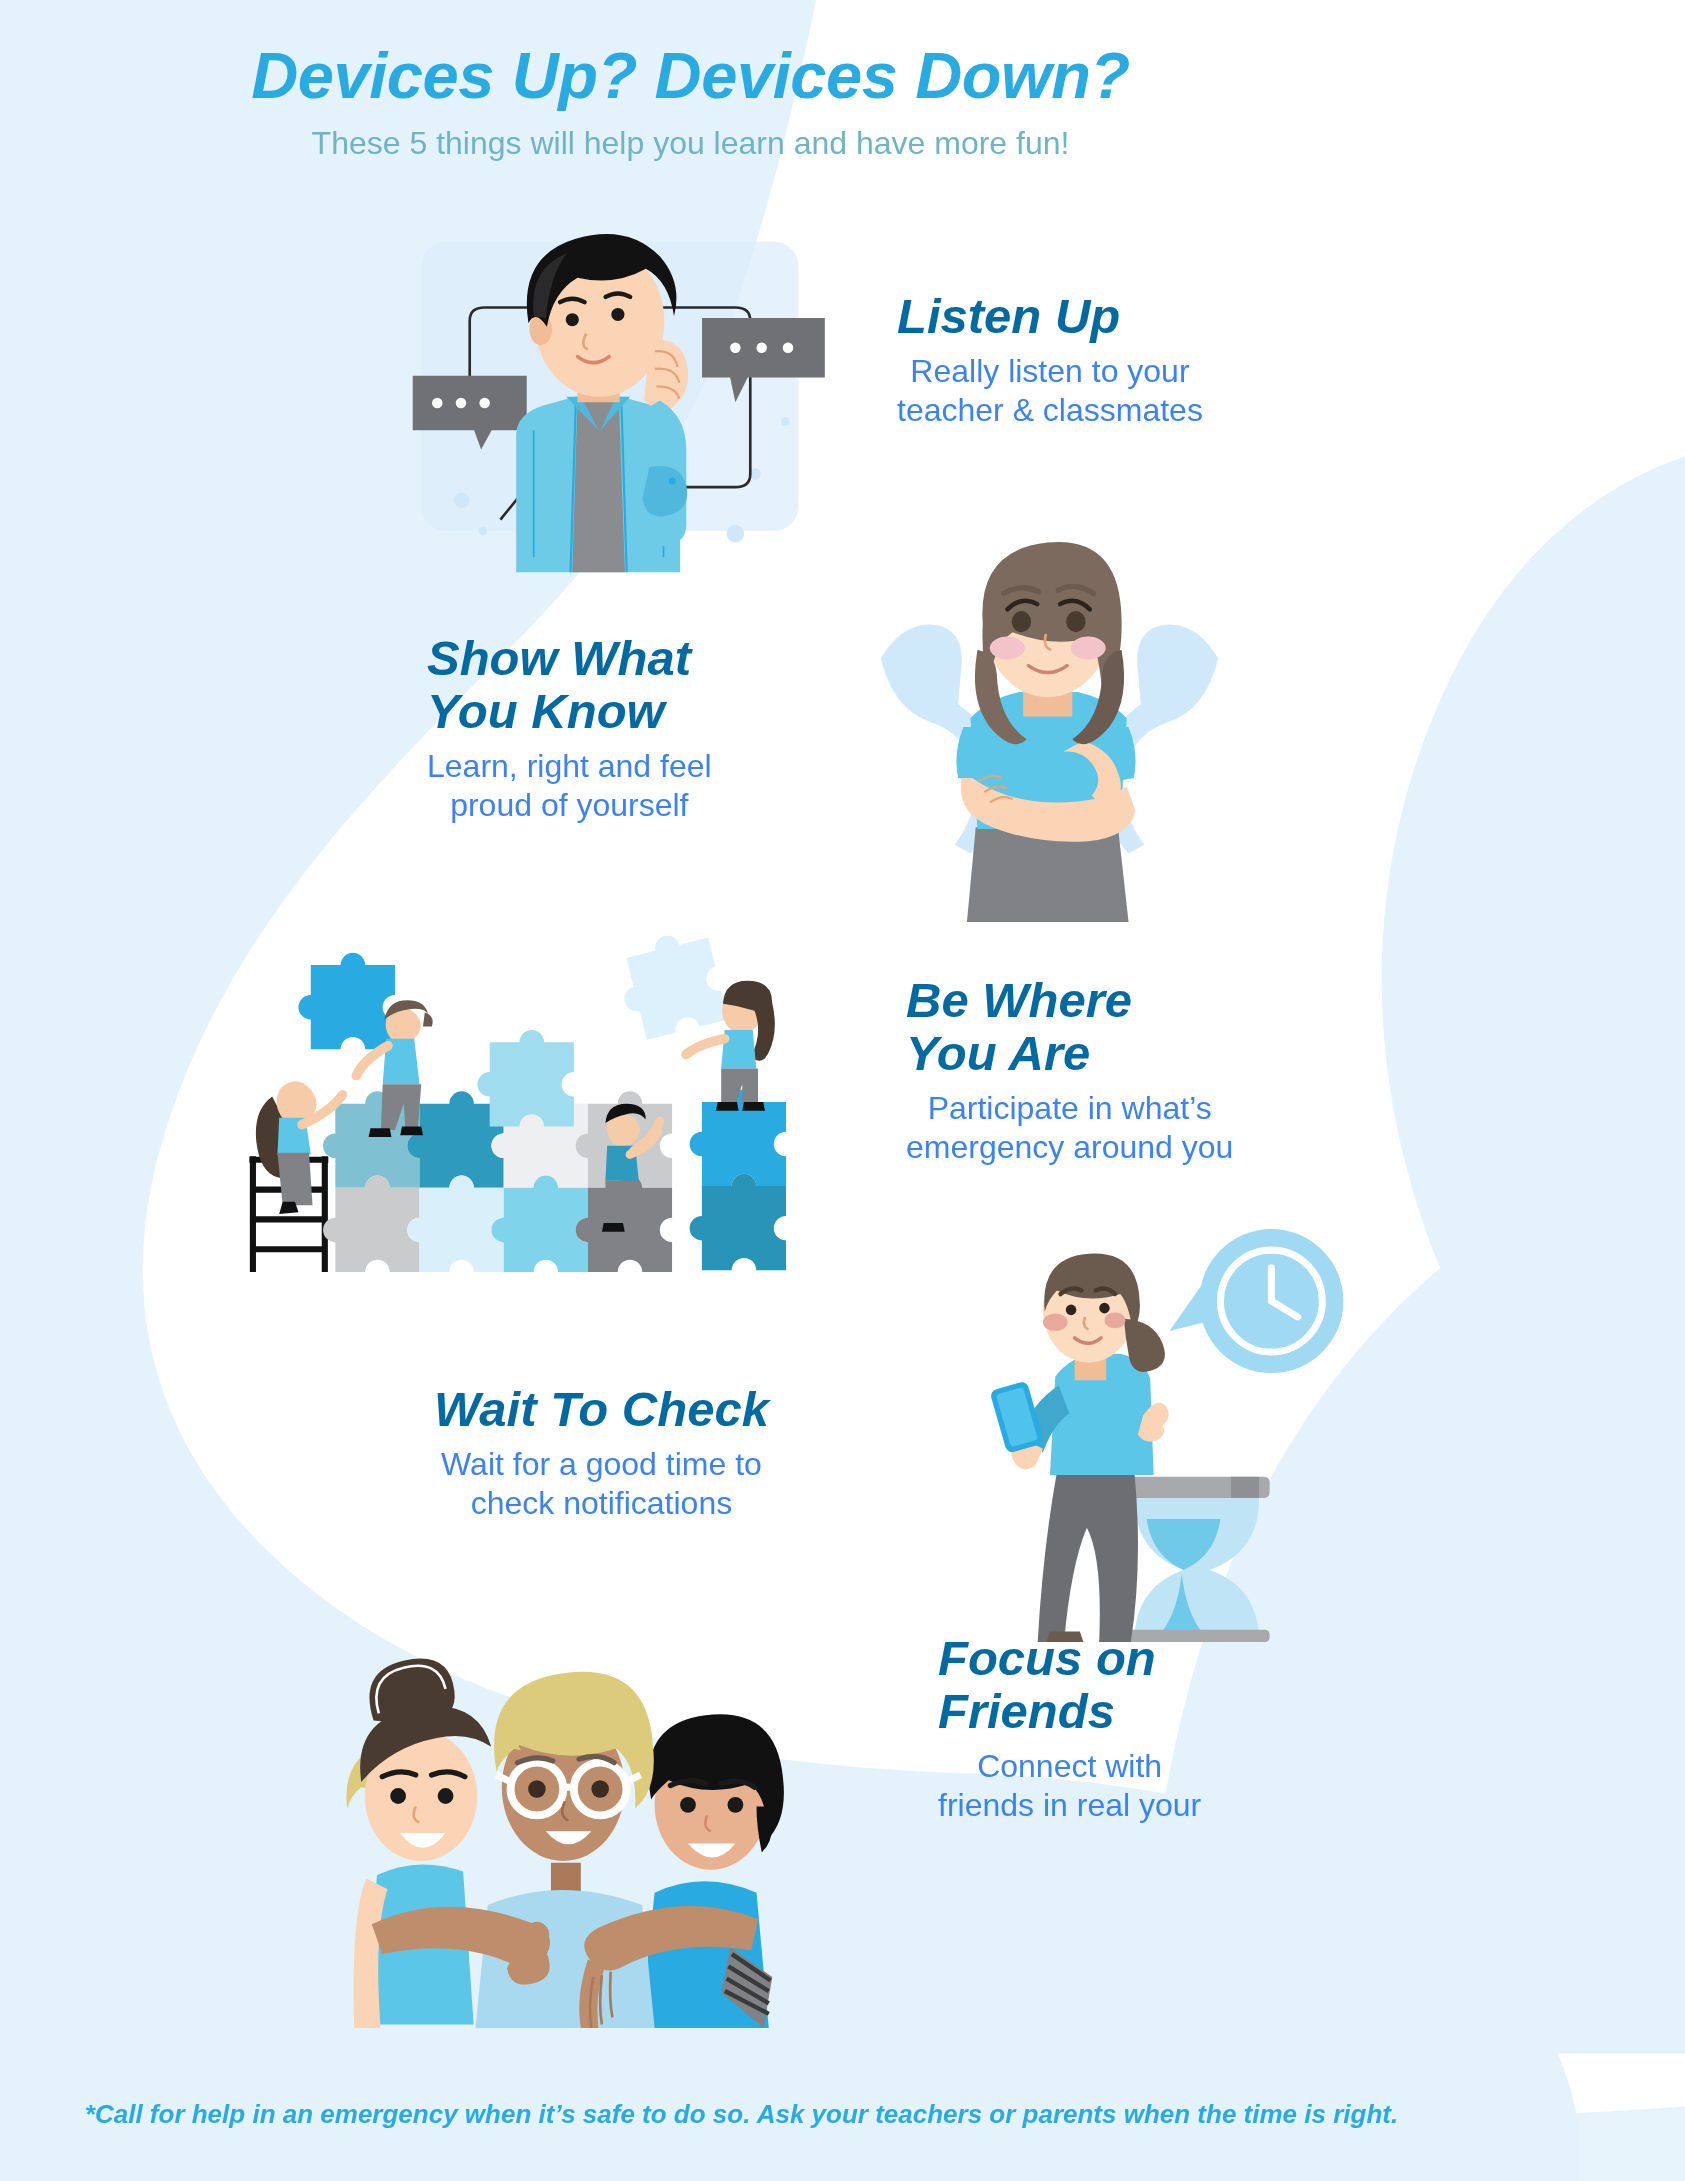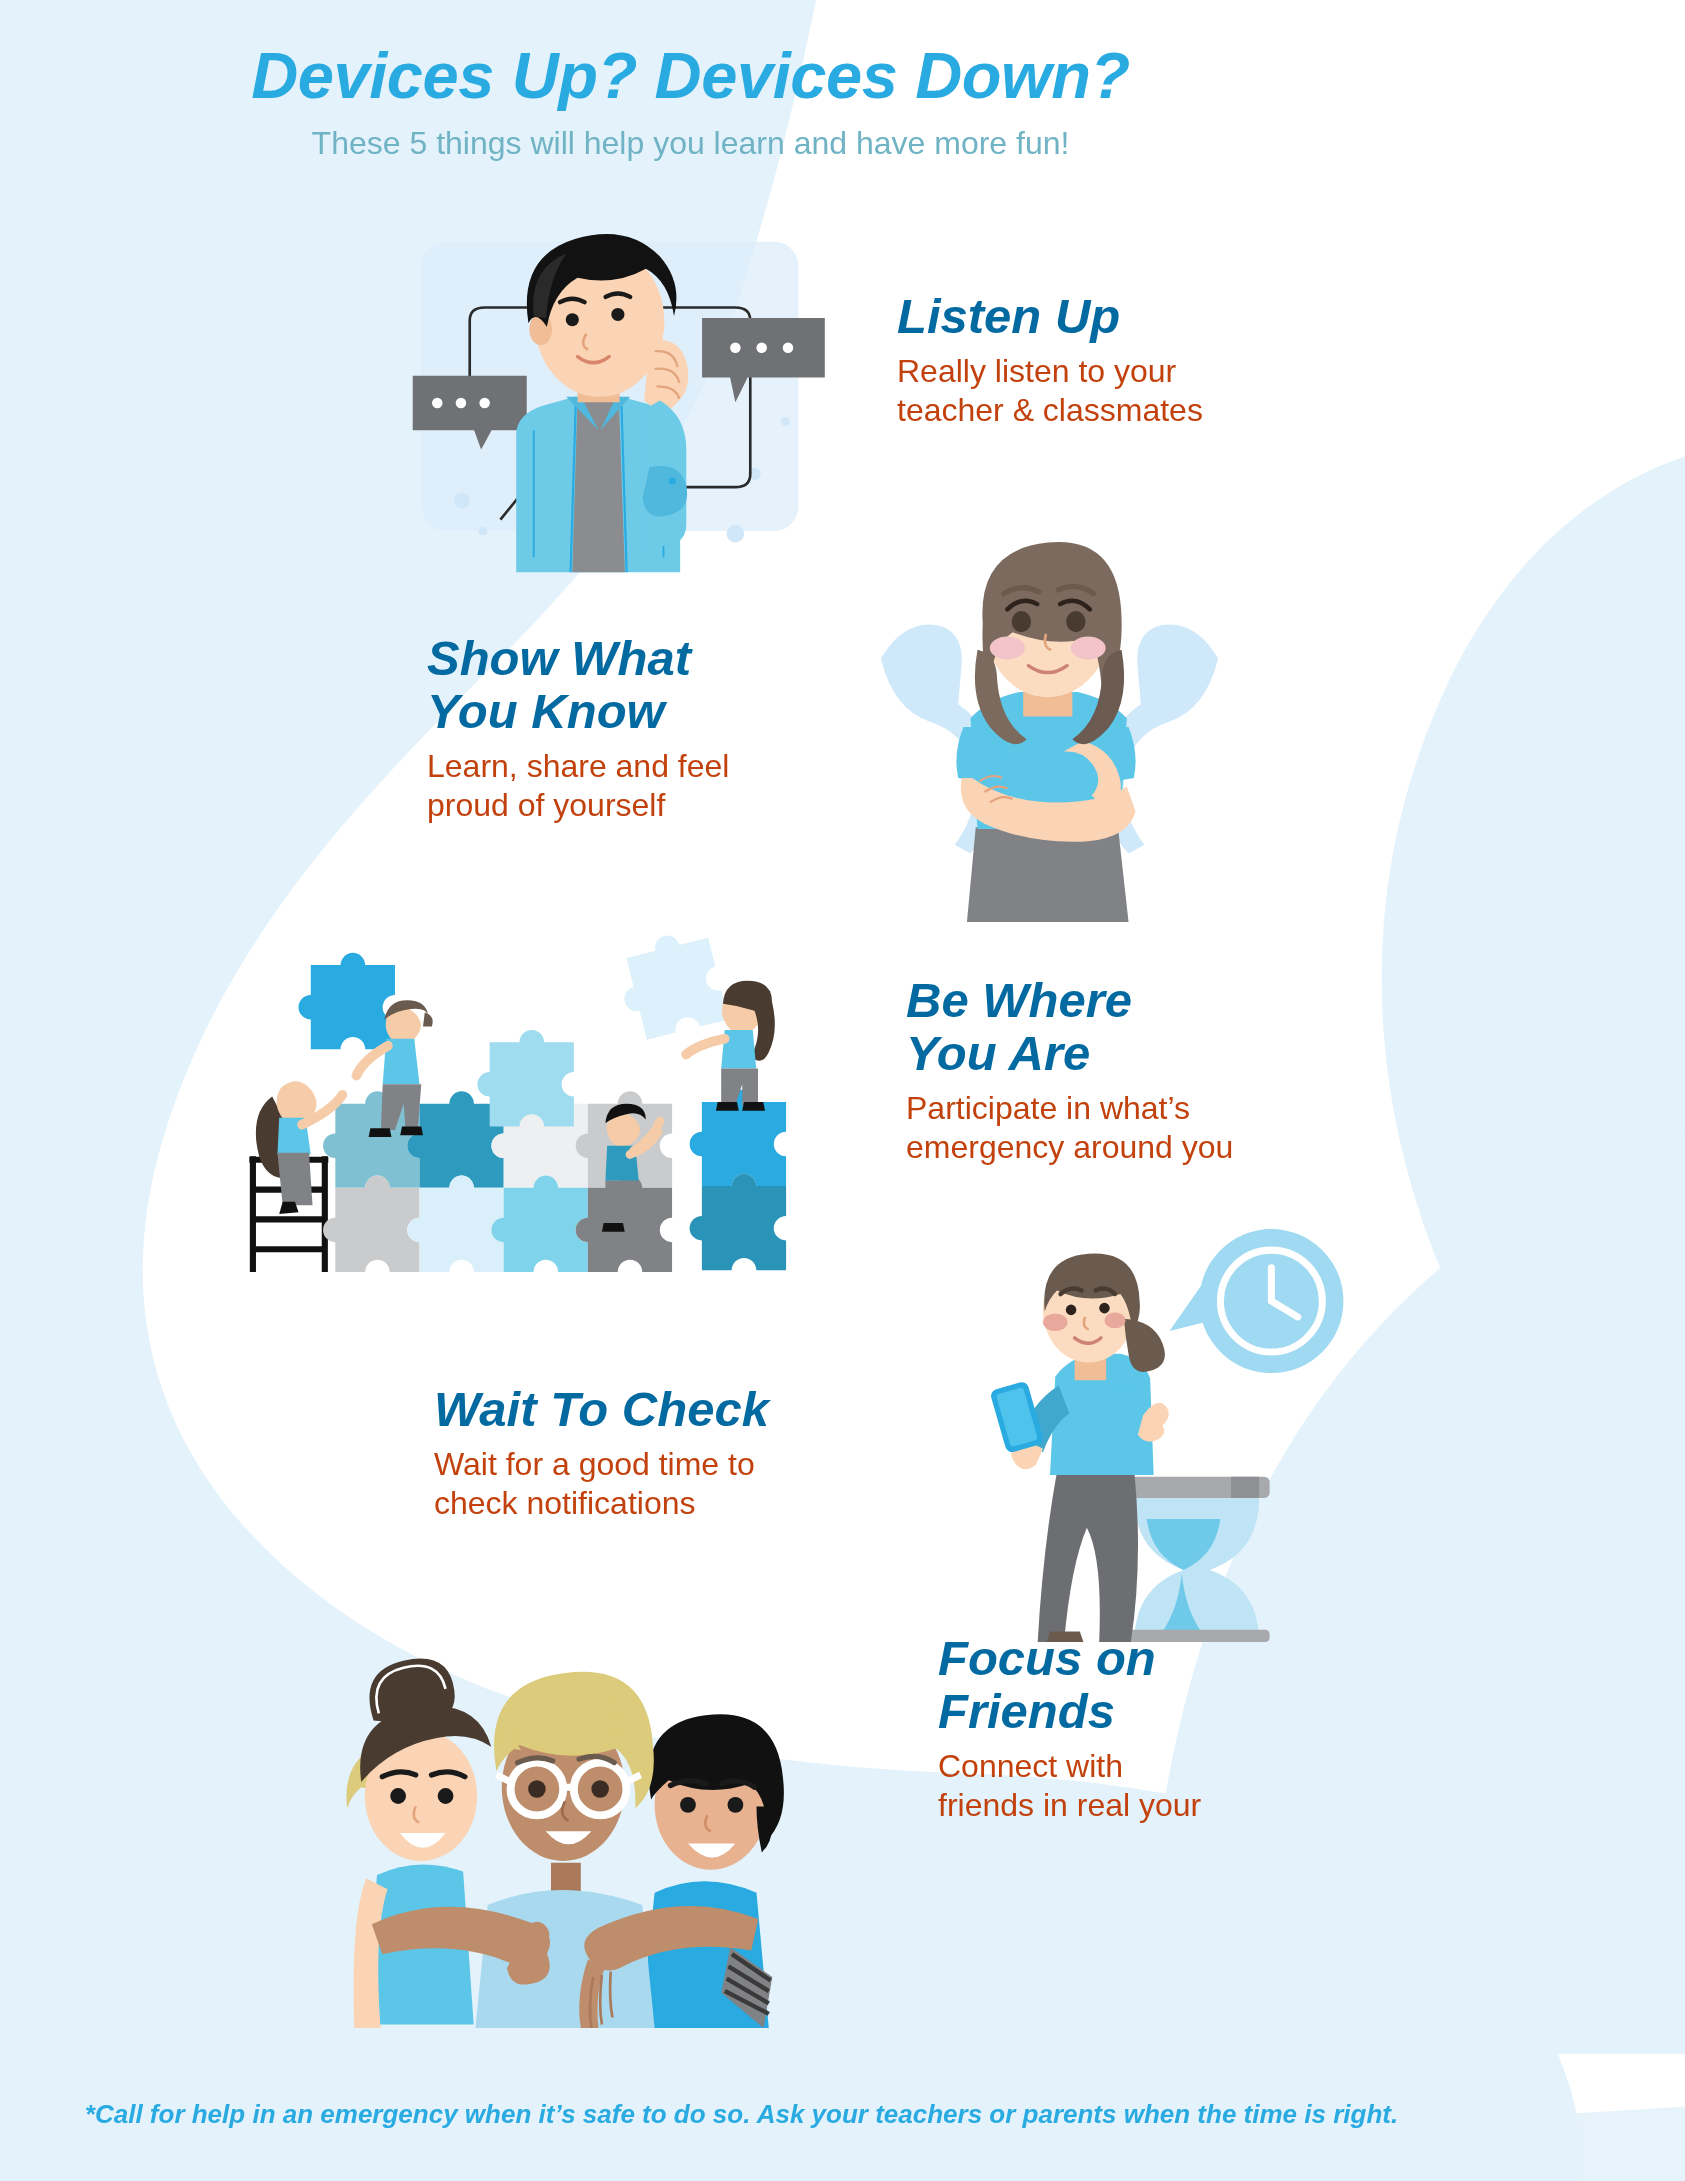--- a/index.html
+++ b/index.html
@@ -34,21 +34,21 @@
 
   
   .row { position:absolute; z-index:4; }
   .txt-block { position:absolute; z-index:6; }
   .sec-title {
     font-size:49px; font-weight:bold; font-style:italic;
     color:#0369a1; line-height:1.08; white-space:pre-line;
   }
   .sec-body {
     margin-top:8.8px;
-    font-size:32px; color:#c2410c; line-height:1.22; white-space:pre-line;
+    font-size:32px; color:#3b82f6; line-height:1.22; white-space:pre-line;text-align:center;
   }
 
   
   #t1 { left:897px; top:290px; }
   #t2 { left:427px;  top:632px; }
   #t3 { left:906px; top:974px; }
   #t4 { left:434px;  top:1383px; }
   #t5 { left:938px; top:1632px; }
 
   
@@ -212,21 +212,21 @@
 
         <path d="M206 132 q-4 16 6 18" stroke="#E3A47D" stroke-width="3" fill="none"></path>
         <path d="M186 168 q22 16 44 0" stroke="#CE8475" stroke-width="4" fill="none" stroke-linecap="round"></path>
       </g>
     </svg>
   </div>
 
   <div class="txt-block" id="t2">
     <div class="sec-title">Show What
 You Know</div>
-    <div class="sec-body">Learn, share and feel
+    <div class="sec-body">Learn, right and feel
 proud of yourself</div>
   </div>
 
   <div class="row" id="ill3">
     <svg viewBox="0 0 660 390" xmlns="http://www.w3.org/2000/svg">
       <defs>
 
         <g id="tile">
           <path d="M0 0 H34 a14 14 0 1 1 28 0 H96 V34 a14 14 0 1 0 0 28 V96 H62 a14 14 0 1 0 -28 0 H0 V62 a14 14 0 1 1 0 -28 Z"></path>
         </g>

